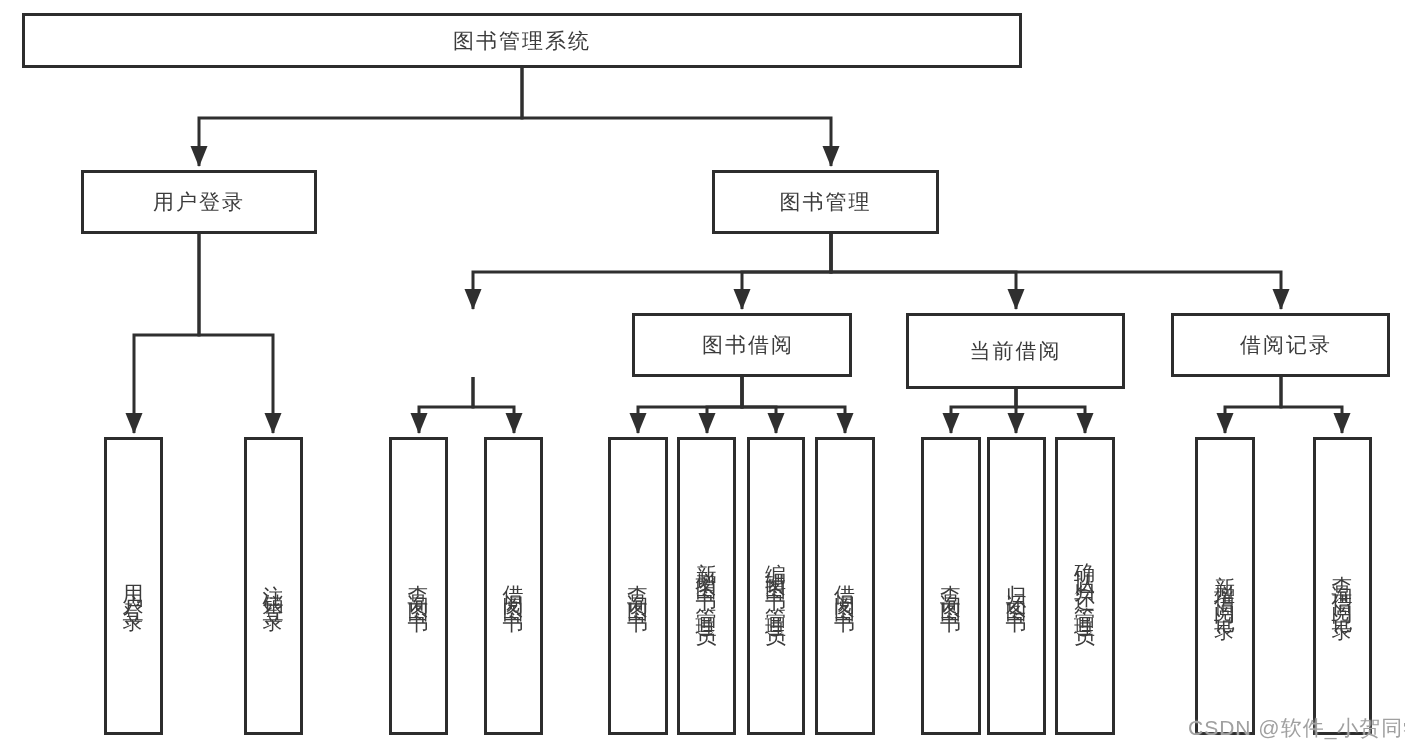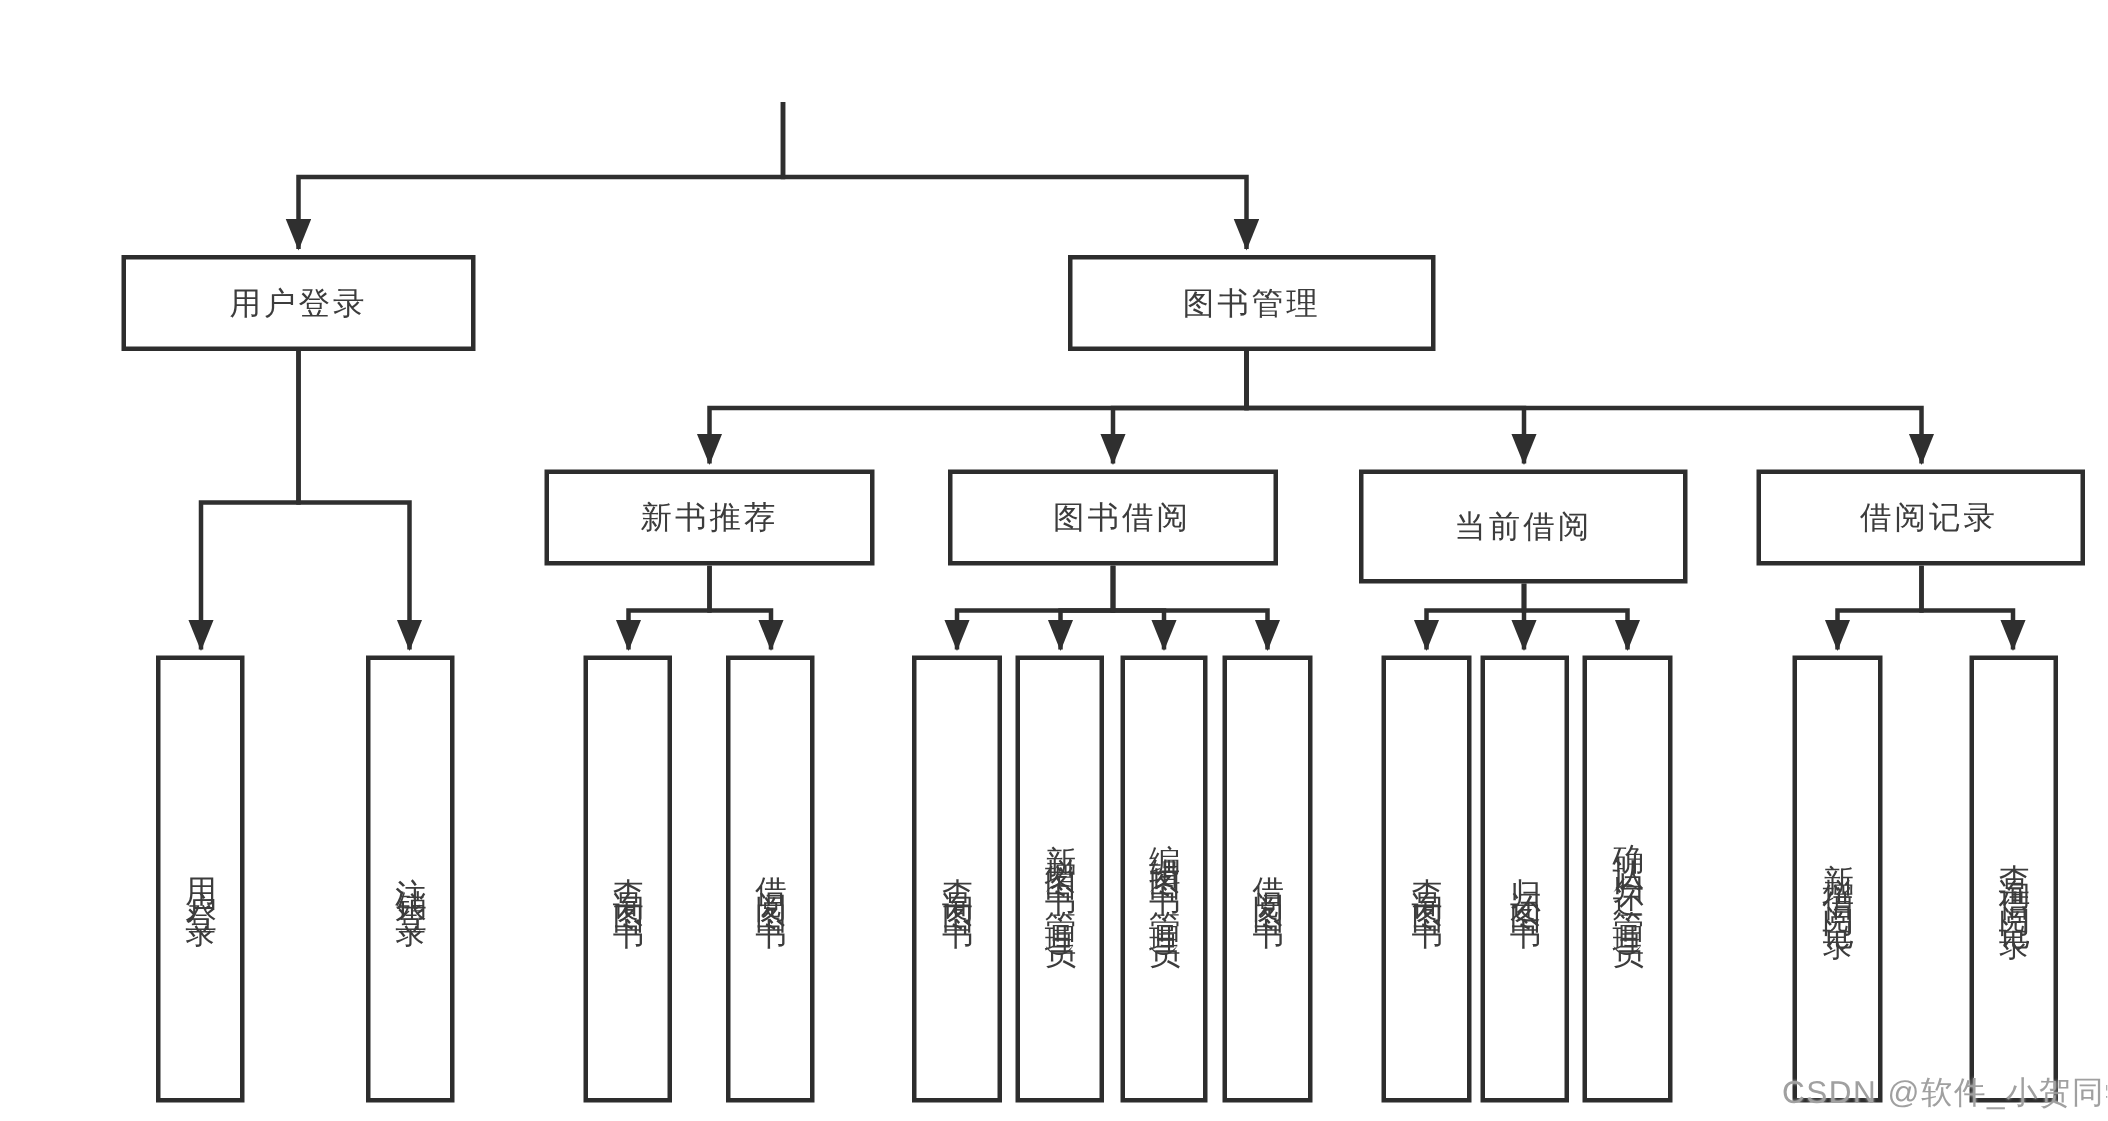--- a/index.html
+++ b/index.html
@@ -93,25 +93,25 @@
     <path d="M742,377 L742,407 L845,407 L845,433" marker-end="url(#arrow)"></path>
 
     <path d="M1016,377 L1016,407 L951,407 L951,433" marker-end="url(#arrow)"></path>
     <path d="M1016,377 L1016,433" marker-end="url(#arrow)"></path>
     <path d="M1016,377 L1016,407 L1085,407 L1085,433" marker-end="url(#arrow)"></path>
 
     <path d="M1281,377 L1281,407 L1225,407 L1225,433" marker-end="url(#arrow)"></path>
     <path d="M1281,377 L1281,407 L1342,407 L1342,433" marker-end="url(#arrow)"></path>
   </svg>
 
+  <div class="box" style="left:22px; top:13px; width:1000px; height:55px;">图书管理系统</div>
 
   <div class="box" style="left:81px; top:170px; width:236px; height:64px;">用户登录</div>
-  <div class="box" style="left:712px; top:170px; width:245px; height:64px;font-family:Liberation Serif, serif;">图书管理</div>
+  <div class="box" style="left:712px; top:170px; width:227px; height:64px;font-family:Liberation Serif, serif;">图书管理</div>
 
-  <div class="box" style="left:363px; top:313px; width:220px; height:64px;">新书推荐</div>
   <div class="box" style="left:632px; top:313px; width:220px; height:64px;padding-left:12px;">图书借阅</div>
   <div class="box" style="left:906px; top:313px; width:219px; height:76px;">当前借阅</div>
   <div class="box" style="left:1171px; top:313px; width:219px; height:64px;padding-left:11px;">借阅记录</div>
 
   <div class="box box-v" style="left:104px; top:437px; width:59px; height:298px;">
     <span>用户登录</span>
   </div>
   <div class="box box-v" style="left:244px; top:437px; width:59px; height:298px;">
     <span>注销登录</span>
   </div>

